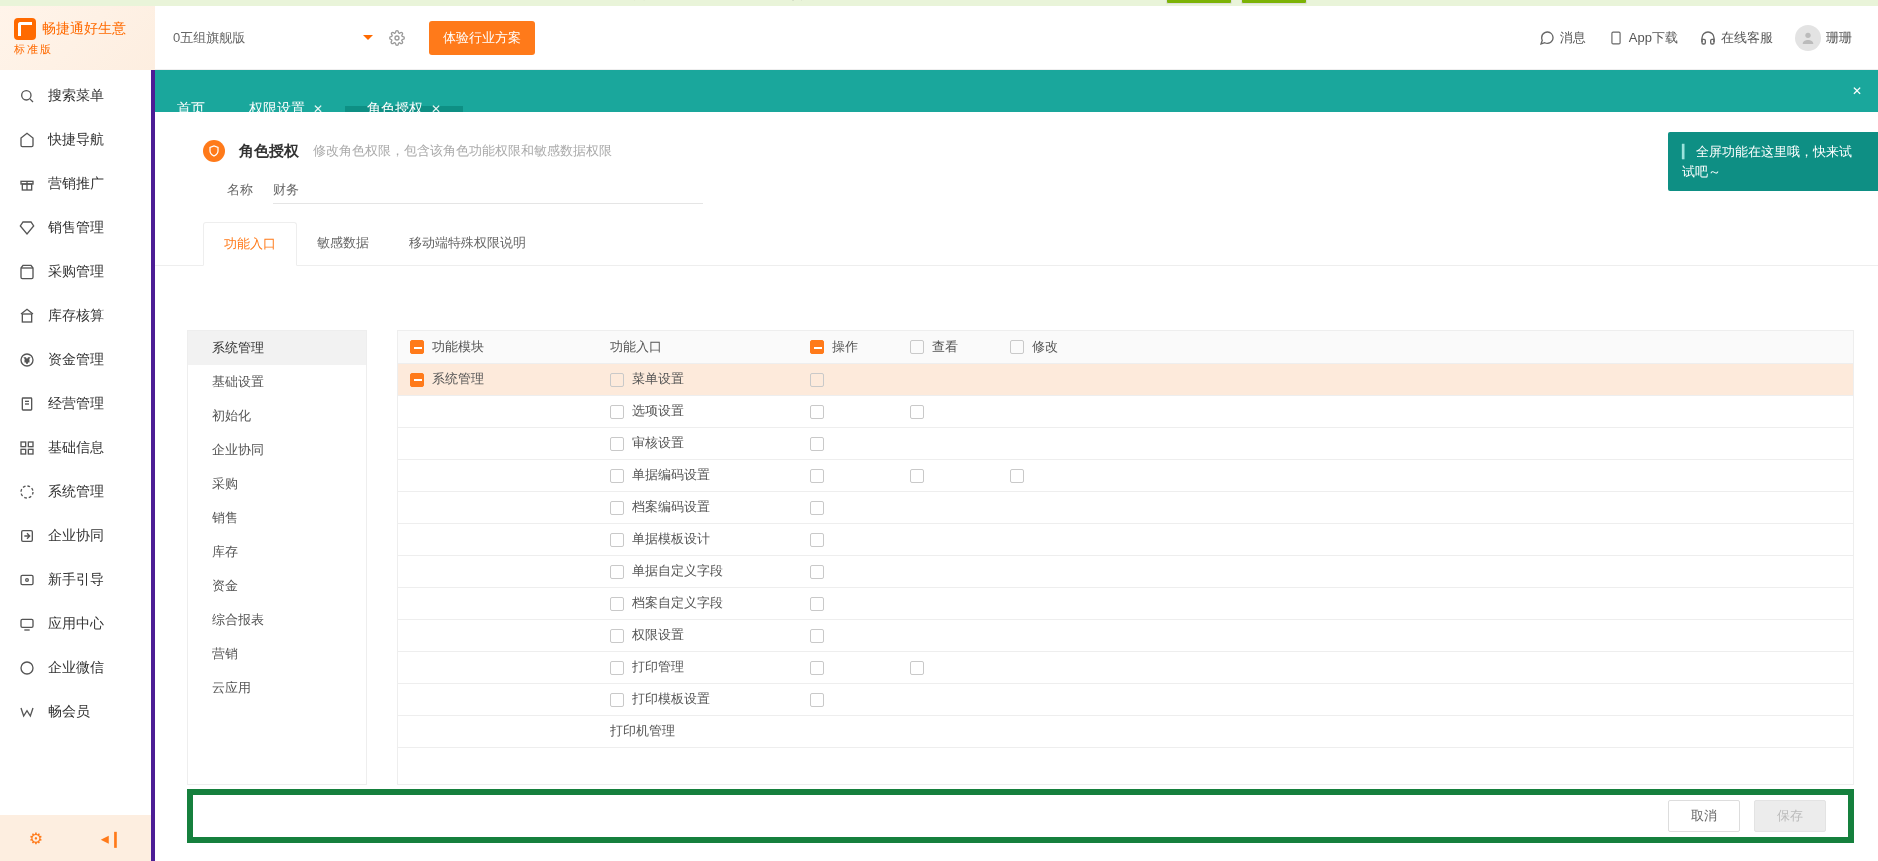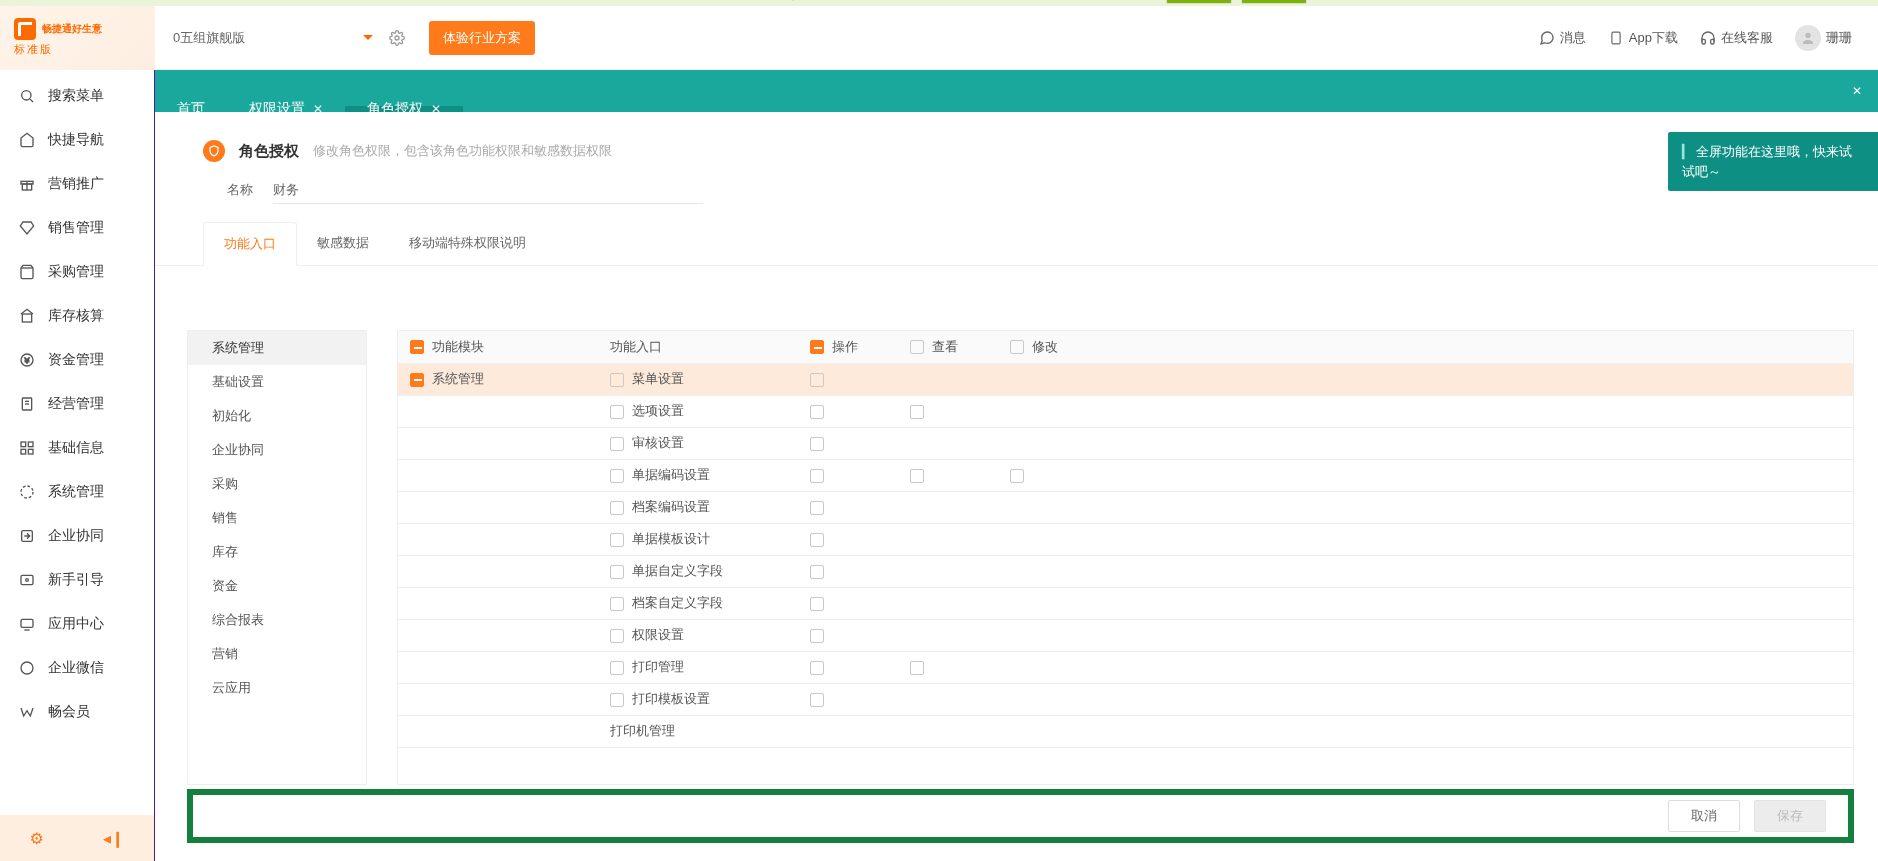--- a/index.html
+++ b/index.html
@@ -9,34 +9,34 @@
 .promo-bar { position:absolute; top:0; left:0; right:0; height:6px; background:#e9f4d9; overflow:hidden; z-index:5; }
 .promo-bar .inner { position:absolute; top:-18px; width:100%; text-align:center; color:#666; font-size:13px; }
 .promo-bar .btn { display:inline-block; height:22px; line-height:22px; padding:0 8px; color:#fff; background:#7cb305; margin:0 3px; font-size:12px; border-radius:2px; }
 
 
 .header { position:absolute; top:6px; left:0; right:0; height:64px; background:#fff; border-bottom:1px solid #eee; display:flex; align-items:center; z-index:4;}
 .logo-box { width:155px; height:64px; padding:10px 14px; background:linear-gradient(135deg,#fff4ea,#fdeee0); display:flex; flex-direction:column; justify-content:center;}
 .logo-row { display:flex; align-items:center; gap:6px;}
 .logo-mark { width:22px; height:22px; background:#ff6a00; border-radius:4px; position:relative; }
 .logo-mark:before{content:"";position:absolute;inset:4px;border:3px solid #fff;border-bottom:none;border-right:none;border-radius:3px 0 0 0;}
-.logo-text { color:#ff6a00; font-weight:700; font-size:10px; }
+.logo-text { color:#ff6a00; font-weight:400; font-size:14px; }
 .logo-sub { color:#ff6a00; font-size:11px; margin-top:2px; letter-spacing:2px;}
 .shop-select { margin-left:18px; display:flex; align-items:center; gap:10px; }
 .shop-name { width:200px; height:30px; line-height:30px; color:#666; border-bottom:1px solid transparent; position:relative; font-size:13px;}
 .shop-name:after{content:"";position:absolute;right:0;top:12px;border:5px solid transparent;border-top-color:#ff6a00;}
 .gear-btn { width:28px;height:28px;display:flex;align-items:center;justify-content:center;color:#999;cursor:pointer;}
 .primary-btn { background:#ff7a1a; color:#fff; height:34px; line-height:34px; padding:0 14px; border-radius:3px; margin-left:18px; font-size:13px; cursor:pointer;}
 .header-right { margin-left:auto; display:flex; align-items:center; gap:22px; padding-right:26px; color:#555; font-size:13px;}
 .hr-item { display:flex; align-items:center; gap:5px; cursor:pointer; }
 .hr-ico { width:16px;height:16px;display:inline-flex;align-items:center;justify-content:center;}
 .avatar { width:26px;height:26px;border-radius:50%;background:#e3e3e3;display:flex;align-items:center;justify-content:center;color:#aaa;}
 
 
-.sidebar { position:absolute; left:0; top:70px; bottom:0; width:155px; background:#fff; border-right:1px solid #4c1d95; display:flex; flex-direction:column; }
+.sidebar { position:absolute; left:0; top:70px; bottom:0; width:155px; background:#fff; border-right:4px solid #4c1d95; display:flex; flex-direction:column; }
 .sidebar .nav { flex:1; overflow:auto; padding-top:4px;}
 .nav-item { height:44px; display:flex; align-items:center; gap:12px; padding:0 18px; color:#333; font-size:14px; cursor:pointer;}
 .nav-ico{width:18px;height:18px;display:inline-flex;align-items:center;justify-content:center;color:#666;}
 .sidebar-footer{height:46px;background:#fdeee0;display:flex;align-items:center;justify-content:space-around;color:#ff7a1a;}
 .sf-btn{cursor:pointer;font-size:16px;}
 
 
 .tabbar { position:absolute; left:155px; right:0; top:70px; height:42px; background:#1aa79c; display:flex; align-items:stretch; z-index:3;}
 .tab { padding:0 22px; display:flex; align-items:center; gap:8px; color:#fff; font-size:14px; cursor:pointer;margin-top:36px;}
 .tab.active{ background:#0e8f84;}

